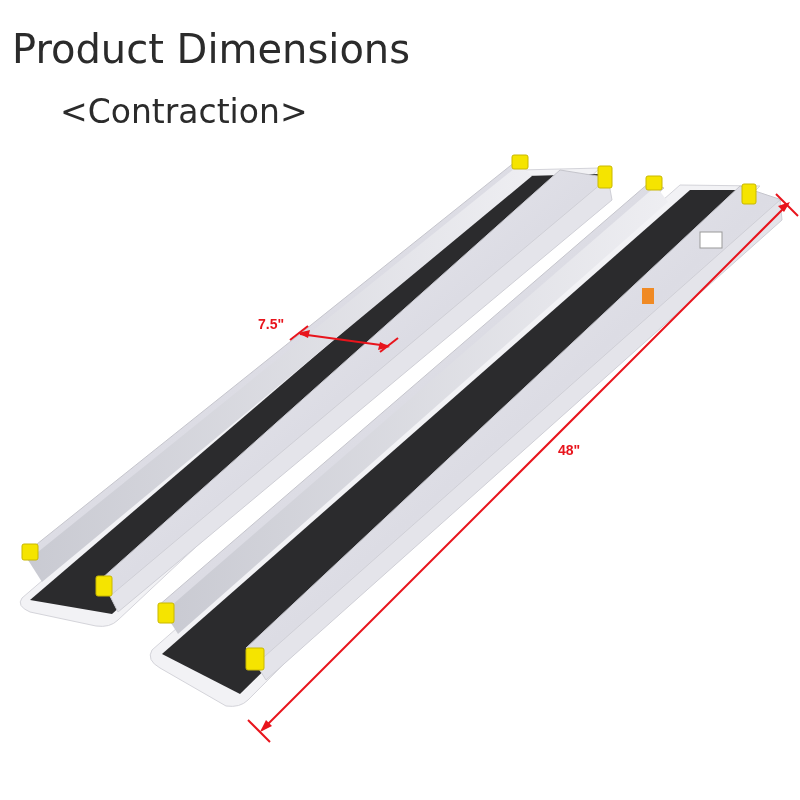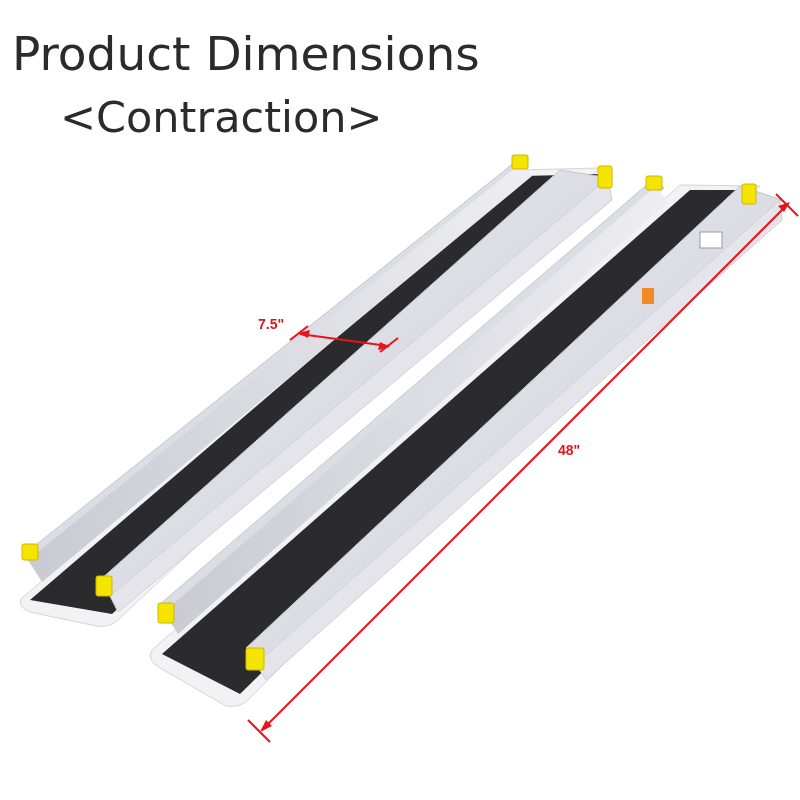--- a/index.html
+++ b/index.html
@@ -1,18 +1,18 @@
 <!DOCTYPE html>
 <html><head>
   <meta charset="utf-8">
   <style>
     html, body { margin: 0; padding: 0; background: #ffffff; }
     body { width: 800px; height: 800px; position: relative; overflow: hidden; font-family: "DejaVu Sans", sans-serif; }
-    .title { position: absolute; left: 12px; top: 26px; font-size: 47px; color: #2b2b2b; letter-spacing: 0px; white-space: nowrap; }
-    .subtitle { position: absolute; left: 60px; top: 92px; font-size: 43px; color: #2b2b2b; white-space: nowrap; }
+    .title { position: absolute; left: 12px; top: 26px; font-size: 40px; color: #2b2b2b; letter-spacing: 0px; white-space: nowrap; }
+    .subtitle { position: absolute; left: 60px; top: 92px; font-size: 33px; color: #2b2b2b; white-space: nowrap; }
     .scene { position: absolute; left: 0; top: 0; width: 800px; height: 800px; }
     .dim-label { position: absolute; color: #e8141c; font-family: "Liberation Sans", sans-serif; font-weight: bold; font-size: 14px; white-space: nowrap; }
     .dim-width { left: 258px; top: 316px; }
     .dim-length { left: 558px; top: 442px; }
   </style>
 </head>
 <body>
 
 <div class="title">Product Dimensions</div>
 <div class="subtitle">&lt;Contraction&gt;</div>

